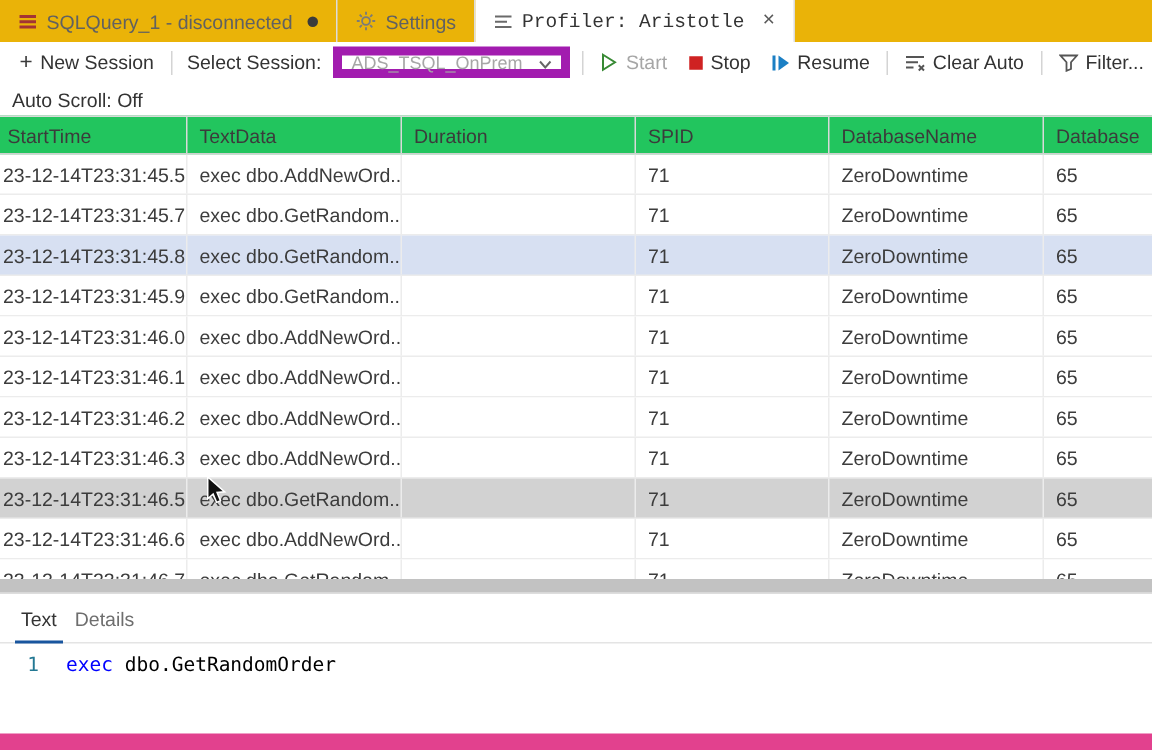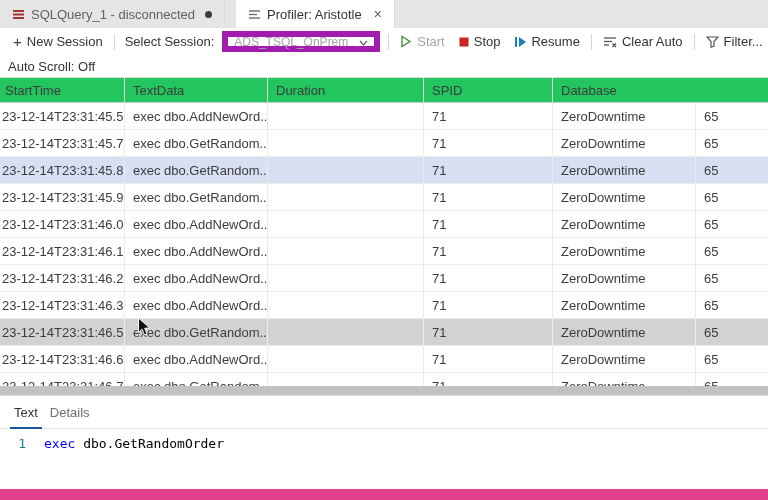--- a/index.html
+++ b/index.html
@@ -1,24 +1,24 @@
 <!DOCTYPE html>
 <html><head>
 <meta charset="utf-8">
 <style>
   * { box-sizing: border-box; margin: 0; padding: 0; }
   html,body { width:768px; height:500px; overflow:hidden; }
   body { font-family:"Liberation Sans", sans-serif; background:#fff; }
   .app { position:relative; width:768px; height:500px; background:#fff; overflow:hidden; }
 
   
-  .tabbar { height:28px; background:#e5e5e5; display:flex; align-items:stretch;gap:11px; }
+  .tabbar { height:28px; background:#eab308; display:flex; align-items:stretch; }
   .tab { display:flex; align-items:center; gap:6px; padding:0 12px; font-size:13px; color:#616161;
          border-right:1px solid #dcdcdc; white-space:nowrap; cursor:default; }
-  .tab.active { background:#fff; color:#333; }
+  .tab.active { background:#fff; color:#333;font-family:Liberation Mono, monospace; }
   .tab .icon { display:flex; align-items:center; }
   .dirty { width:7px; height:7px; border-radius:50%; background:#3b3b3b; margin-left:4px; }
   .close { font-size:14px; color:#5a5a5a; margin-left:6px; line-height:1; }
 
   
   .toolbar { height:27px; background:#fff; display:flex; align-items:center; padding-left:6px;
              font-size:13px; color:#333; white-space:nowrap; overflow:hidden; }
   .tb-btn { display:flex; align-items:center; gap:5px; padding:0 7px; flex:0 0 auto; }
   .tb-btn .glyph { display:flex; align-items:center; }
   .sep { width:1px; height:16px; background:#d4d4d4; margin:0 4px; flex:0 0 auto; }
@@ -84,20 +84,31 @@
             <g stroke="#a33434" stroke-width="2">
               <line x1="1" y1="3" x2="12" y2="3"></line>
               <line x1="1" y1="6.5" x2="12" y2="6.5"></line>
               <line x1="1" y1="10" x2="12" y2="10"></line>
             </g>
           </svg>
       </span>
       <span>SQLQuery_1 - disconnected</span>
       <span class="dirty"></span>
     </div>
+    <div class="tab">
+      <span class="icon">
+        <svg width="14" height="14" viewBox="0 0 16 16">
+            <g stroke="#7a7a7a" fill="none" stroke-width="1.4">
+              <circle cx="8" cy="8" r="3"></circle>
+              <path d="M8 1v2.2M8 12.8V15M1 8h2.2M12.8 8H15M3.2 3.2l1.6 1.6M11.2 11.2l1.6 1.6M12.8 3.2l-1.6 1.6M4.8 11.2l-1.6 1.6"></path>
+            </g>
+          </svg>
+      </span>
+      <span>Settings</span>
+    </div>
     <div class="tab active">
       <span class="icon">
         <svg width="13" height="13" viewBox="0 0 13 13">
             <g stroke="#6a6a6a" stroke-width="1.4">
               <line x1="1" y1="3" x2="12" y2="3"></line>
               <line x1="1" y1="6.5" x2="9" y2="6.5"></line>
               <line x1="1" y1="10" x2="12" y2="10"></line>
             </g>
           </svg>
       </span>
@@ -175,20 +186,21 @@
 
   <div class="autoscroll">
     <span>Auto Scroll: Off</span>
   </div>
 
   <div class="grid-header">
       <div class="hcell c0">StartTime</div>
       <div class="hcell c1">TextData</div>
       <div class="hcell c2">Duration</div>
       <div class="hcell c3">SPID</div>
+      <div class="hcell c4">DatabaseName</div>
       <div class="hcell c5">Database</div>
     </div>
   <div class="grid-body">
       <div class="grid-row">
         <div class="cell c0">23-12-14T23:31:45.5...</div>
         <div class="cell c1">exec dbo.AddNewOrd...</div>
         <div class="cell c2"></div>
         <div class="cell c3">71</div>
         <div class="cell c4">ZeroDowntime</div>
         <div class="cell c5">65</div>

